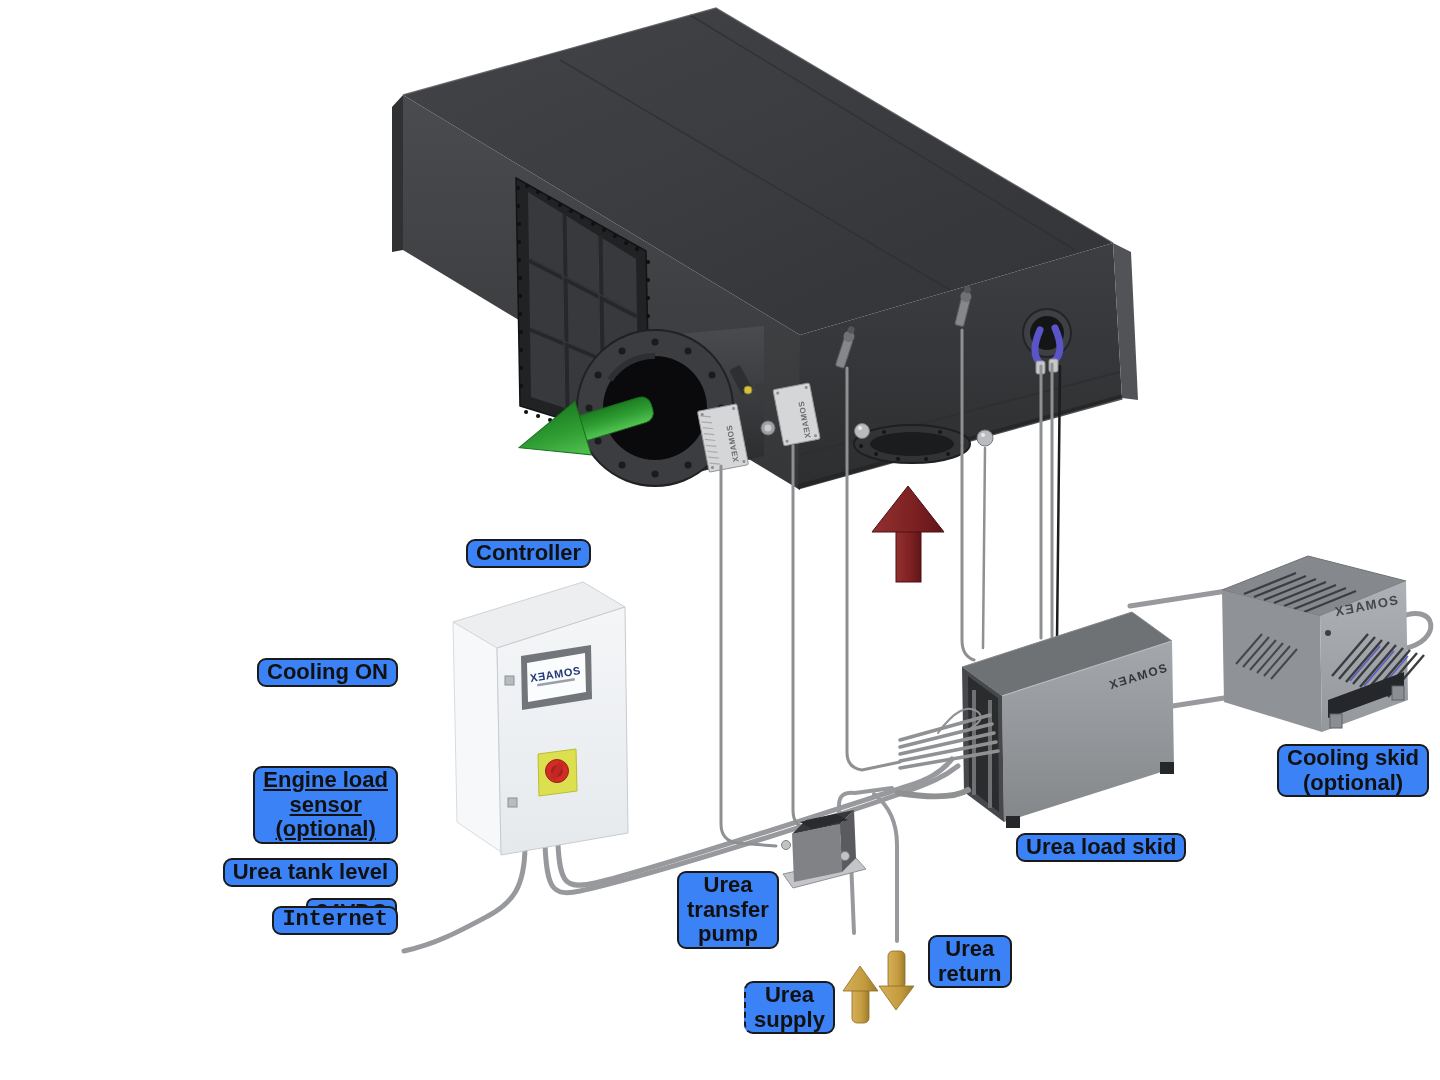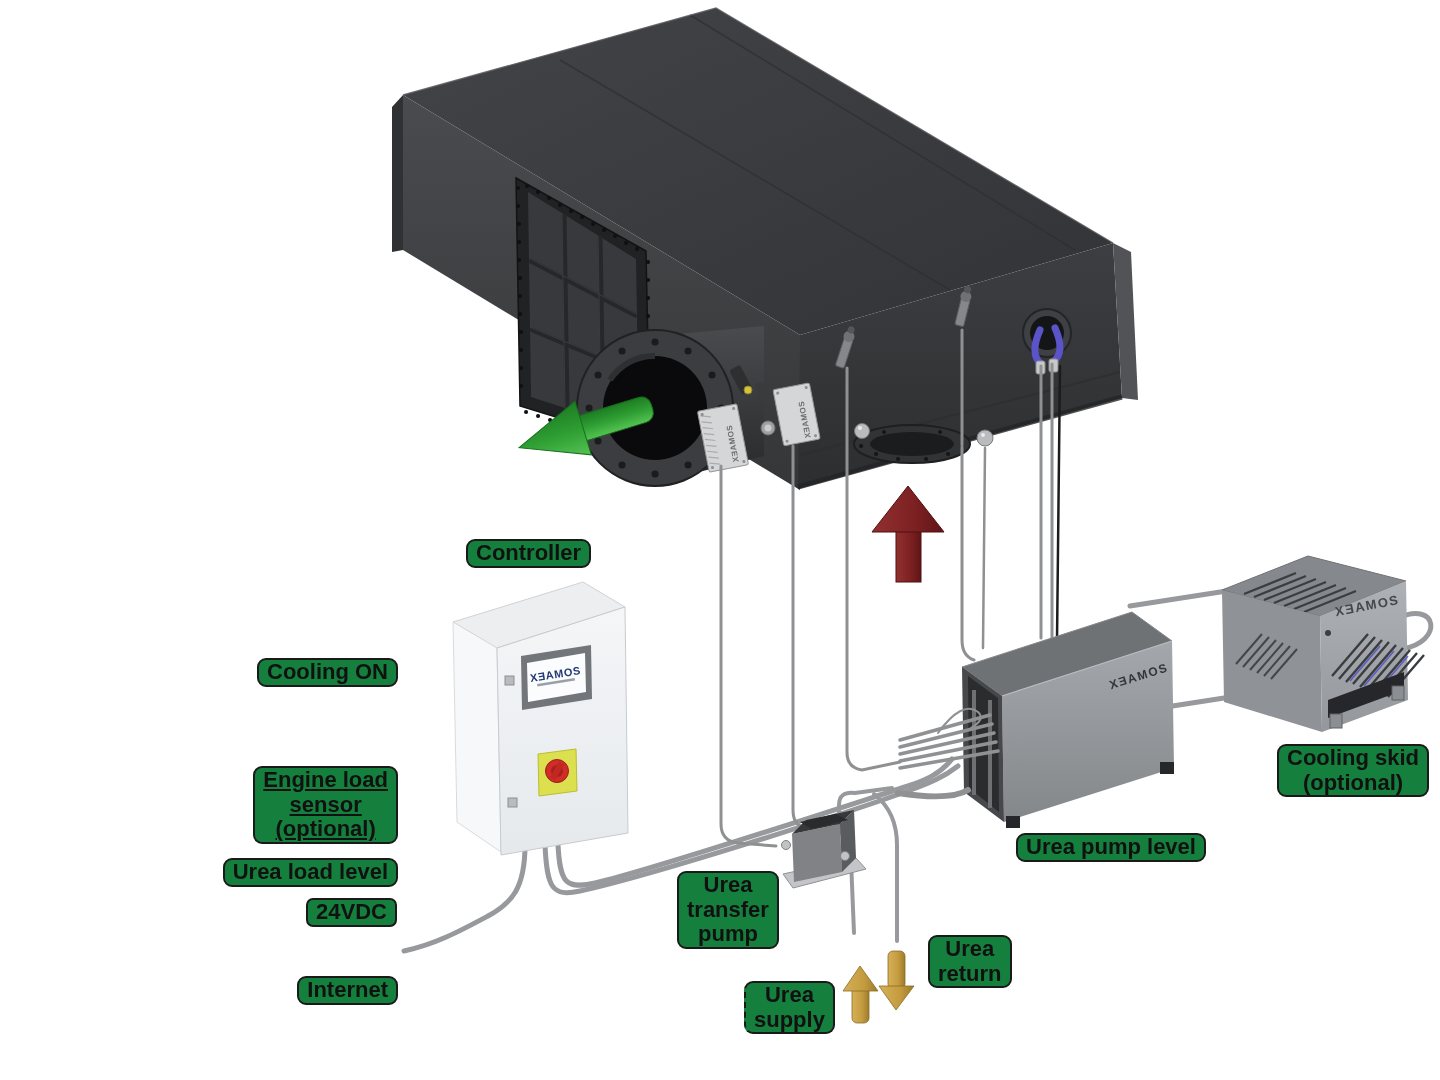--- a/index.html
+++ b/index.html
@@ -1,19 +1,19 @@
 <!DOCTYPE html>
 <html><head>
 <meta charset="utf-8">
 <style>
   html,body{margin:0;padding:0;background:#fff;}
   .canvas{position:relative;width:1440px;height:1080px;background:#ffffff;overflow:hidden;
           font-family:"Liberation Sans",sans-serif;}
   .scene{position:absolute;left:0;top:0;width:1440px;height:1080px;}
-  .lbl{position:absolute;background:#15803d;border:2.5px solid #1a1a1a;border-radius:9px;
+  .lbl{position:absolute;background:#3b82f6;border:2.5px solid #1a1a1a;border-radius:9px;
        padding:0 8px;font:600 22px/1.12 "Liberation Sans",sans-serif;color:#111;
        text-align:center;white-space:pre-line;box-sizing:border-box;}
   .lbl.dashL{border-left-style:dashed;}
   svg text{font-family:"Liberation Sans",sans-serif;}
 </style>
 </head>
 <body>
 
 <div class="canvas">
 
@@ -253,27 +253,27 @@
     <rect x="888" y="951" width="17" height="38" rx="5" fill="url(#gGold)" stroke="#8a6d25" stroke-width="0.8"></rect>
     <polygon points="879,986 914,986 896,1010" fill="url(#gGold)" stroke="#8a6d25" stroke-width="0.8"></polygon>
   </g>
 </svg>
 
 <div class="lbl" style="left:466px;top:539px;">Controller</div>
 <div class="lbl" style="right:1042px;top:658px;">Cooling ON</div>
 <div class="lbl" style="right:1042px;top:766px;text-decoration:underline;">Engine load
 sensor
 (optional)</div>
-<div class="lbl" style="right:1042px;top:858px;">Urea load level</div>
+<div class="lbl" style="right:1042px;top:858px;">Urea tank level</div>
 <div class="lbl" style="right:1043px;top:898px;border-radius:7px;">24VDC</div>
-<div class="lbl" style="right:1042px;top:976px;">Internet</div>
+<div class="lbl" style="right:1042px;top:906px;font-family:Liberation Mono, monospace;">Internet</div>
 <div class="lbl" style="left:677px;top:871px;">Urea
 transfer
 pump</div>
 <div class="lbl dashL" style="left:744px;top:981px;">Urea
 supply</div>
 <div class="lbl" style="left:928px;top:935px;">Urea
 return</div>
-<div class="lbl" style="left:1016px;top:833px;">Urea pump level</div>
+<div class="lbl" style="left:1016px;top:833px;">Urea load skid</div>
 <div class="lbl" style="left:1277px;top:744px;">Cooling skid
 (optional)</div>
 
 </div>
 
 </body></html>

